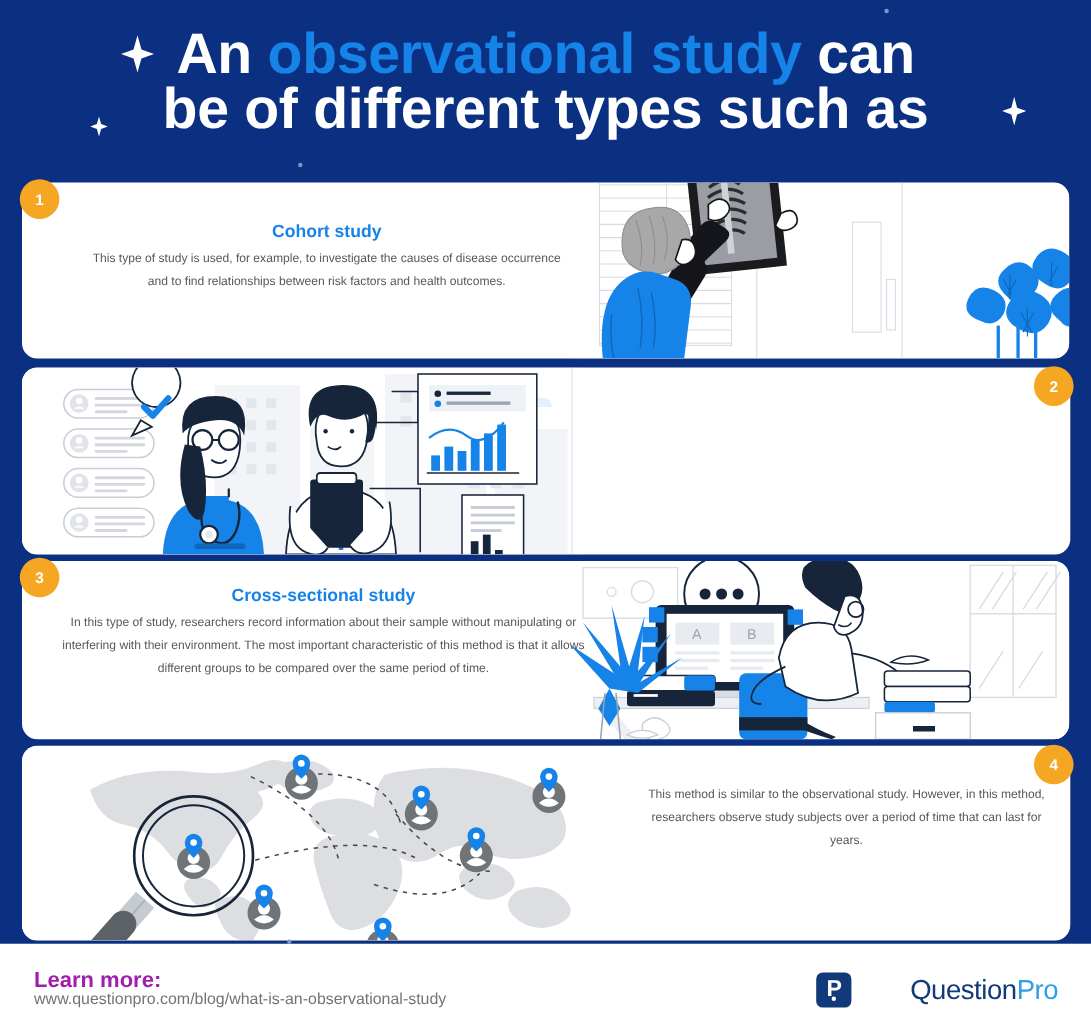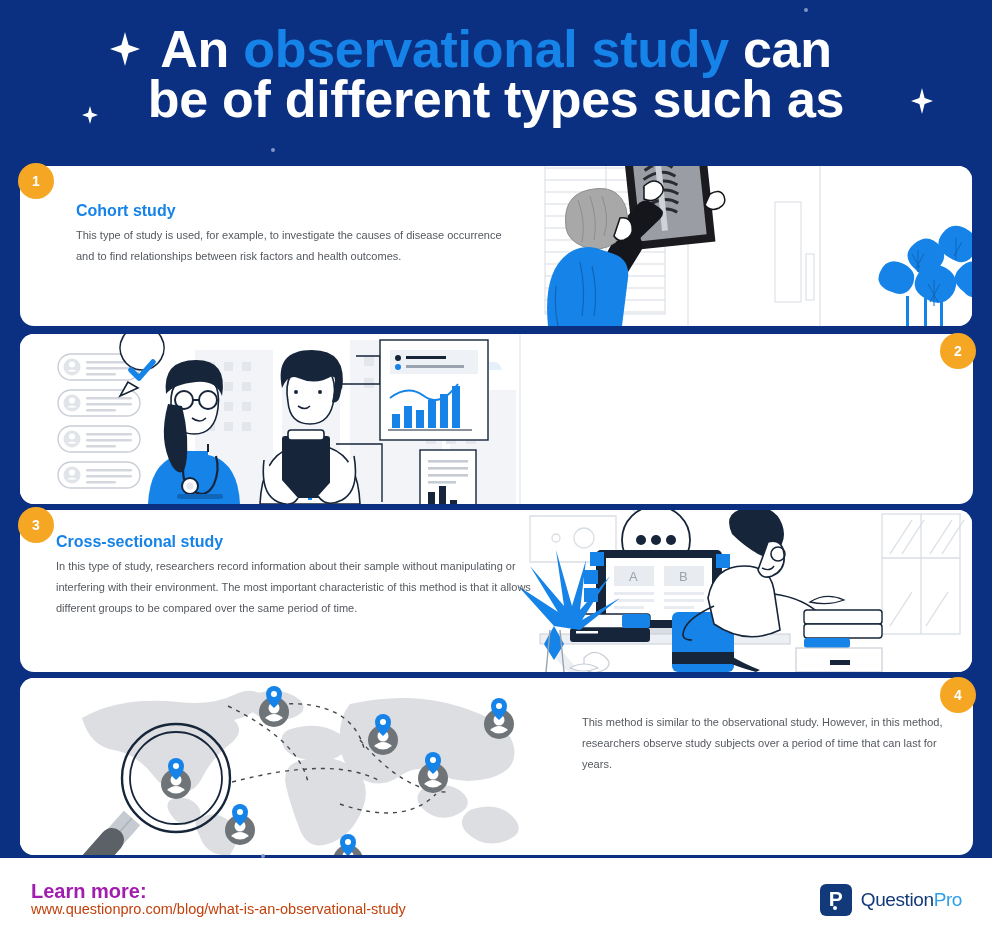--- a/index.html
+++ b/index.html
@@ -58,21 +58,21 @@
     border-radius: 14px;
     overflow: hidden;
   }
   .card-inner {
     position: absolute;
     inset: 0;
   }
 
   .text-block {
     position: absolute;
-    text-align: left;
+    text-align: center;
   }
   .card-title {
     color: #1683e8;
     font-size: 16px;
     font-weight: 700;
     margin-bottom: 5px;
   }
   .card-body {
     color: #54595f;
     font-size: 11px;
@@ -110,21 +110,21 @@
   .learn-more {
     position: absolute;
     left: 31px; top: 22px;
     color: #a21caf;
     font-size: 20px;
     font-weight: 700;
   }
   .learn-url {
     position: absolute;
     left: 31px; top: 43px;
-    color: #c2410c;
+    color: #737373;
     font-size: 14.5px;
     font-weight: 400;
   }
   .logo {
     position: absolute;
     right: 30px; top: 26px;
     display: flex;
     align-items: center;
     gap: 9px;
   }
@@ -146,21 +146,21 @@
     line-height: 1;
     padding-bottom: 3px;
   }
   .logo-mark .pdot {
     position: absolute;
     left: 13.5px; bottom: 6px;
     width: 4px; height: 4px;
     background: #ffffff;
     border-radius: 50%;
   }
-  .logo-word { font-size: 19px; font-weight: 400; letter-spacing: -0.4px; }
+  .logo-word { font-size: 25px; font-weight: 400; letter-spacing: -0.4px; margin-left: 44px; }
   .logo-word .q { color: #123a7a; }
   .logo-word .p { color: #2f9fe8; }
 
   .footer-sep {
     position: absolute;
     left: 0; top: 858px;
     width: 992px; height: 2px;
     background: #6f86b8;
   }
 </style>

